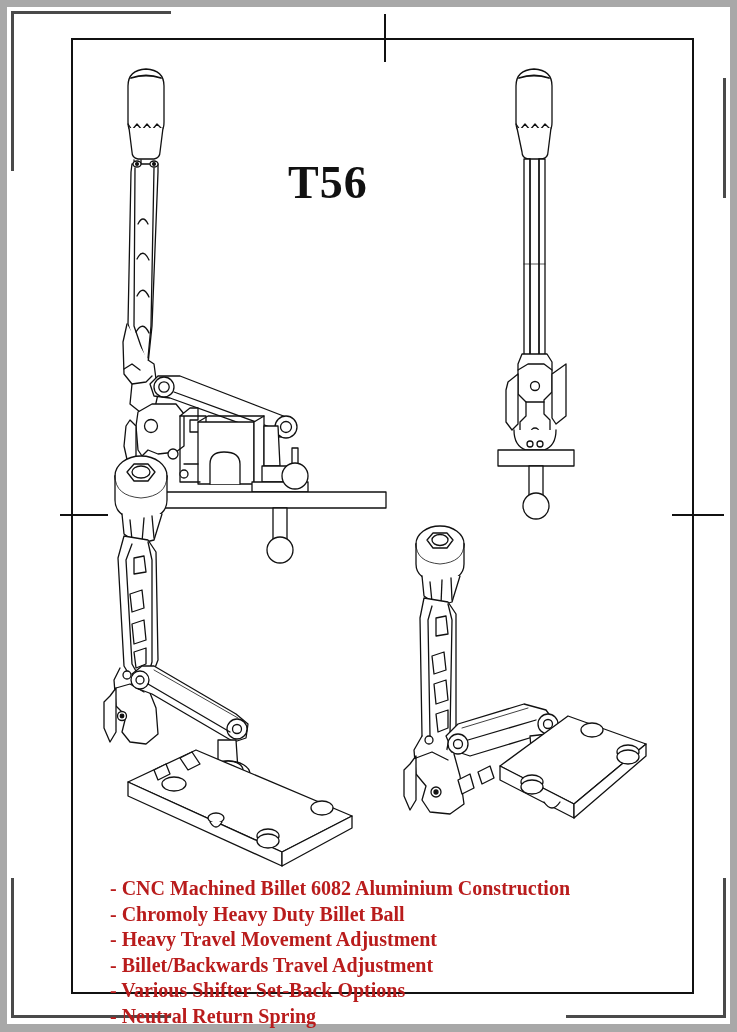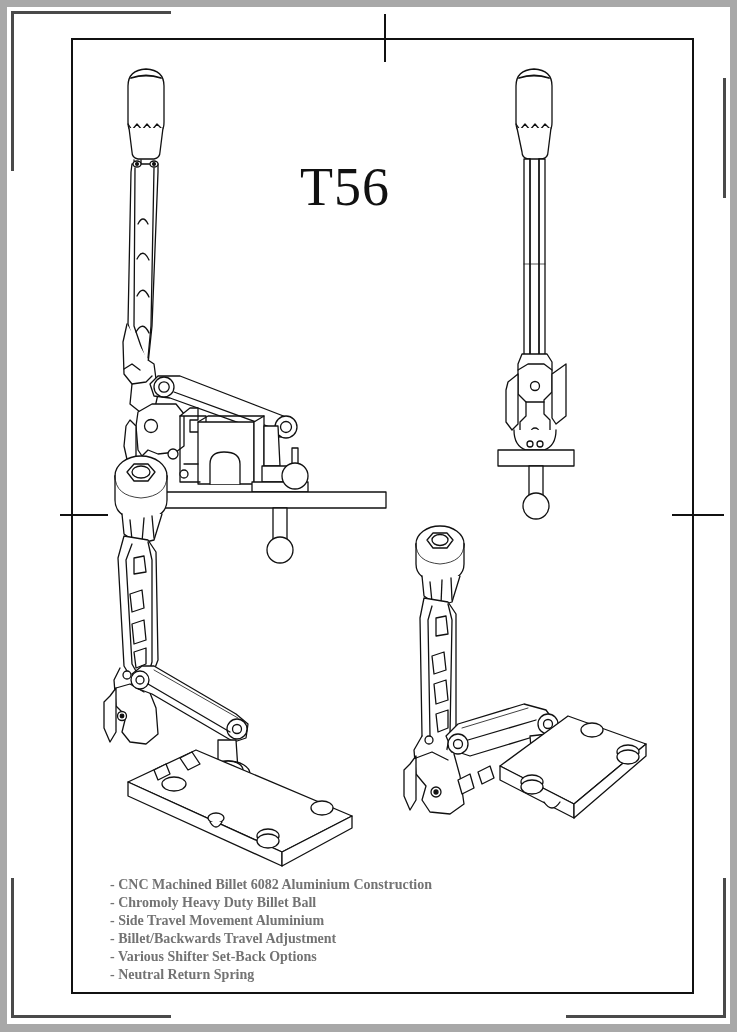--- a/index.html
+++ b/index.html
@@ -61,25 +61,25 @@
     position: absolute;
     background: #111;
   }
   .tick.top-center { left: 384px; top: 14px; width: 2px; height: 48px; }
   .tick.left-mid   { left: 60px;  top: 514px; width: 48px; height: 2px; }
   .tick.right-mid  { left: 672px; top: 514px; width: 52px; height: 2px; }
 
   
   #title {
     position: absolute;
-    left: 300px;
+    left: 288px;
     top: 160px;
     font-family: "Liberation Serif", serif;
-    font-size: 54px;
-    font-weight: 400;
+    font-size: 46px;
+    font-weight: 700;
     letter-spacing: 1px;
     color: #111;
     line-height: 1;
   }
 
   
   .view {
     position: absolute;
   }
   .view svg { display: block; overflow: visible; }
@@ -91,23 +91,23 @@
     top: 876px;
     width: 520px;
   }
   #features ul {
     list-style: none;
     margin: 0;
     padding: 0;
   }
   #features li {
     font-family: "Liberation Serif", serif;
-    font-size: 14px;
+    font-size: 20px;
     font-weight: 700;
-    color: #737373;
+    color: #b91c1c;
     line-height: 1.28;
     white-space: nowrap;
   }
 </style>
 </head>
 <body>
 
 <div id="sheet">
 
   <div class="outer-band left"></div>
@@ -366,20 +366,20 @@
         <path d="M82 254 L94 248 L98 260 L86 266 Z" fill="#fff"></path>
         <path d="M62 262 L74 256 L78 270 L66 276 Z" fill="#fff"></path>
       </g>
     </svg>
   </div>
 
   <div id="features">
     <ul>
       <li>- CNC Machined Billet 6082 Aluminium Construction</li>
       <li>- Chromoly Heavy Duty Billet Ball</li>
-      <li>- Side Travel Movement Aluminium</li>
+      <li>- Heavy Travel Movement Adjustment</li>
       <li>- Billet/Backwards Travel Adjustment</li>
       <li>- Various Shifter Set-Back Options</li>
       <li>- Neutral Return Spring</li>
     </ul>
   </div>
 
 </div>
 
 </body></html>

